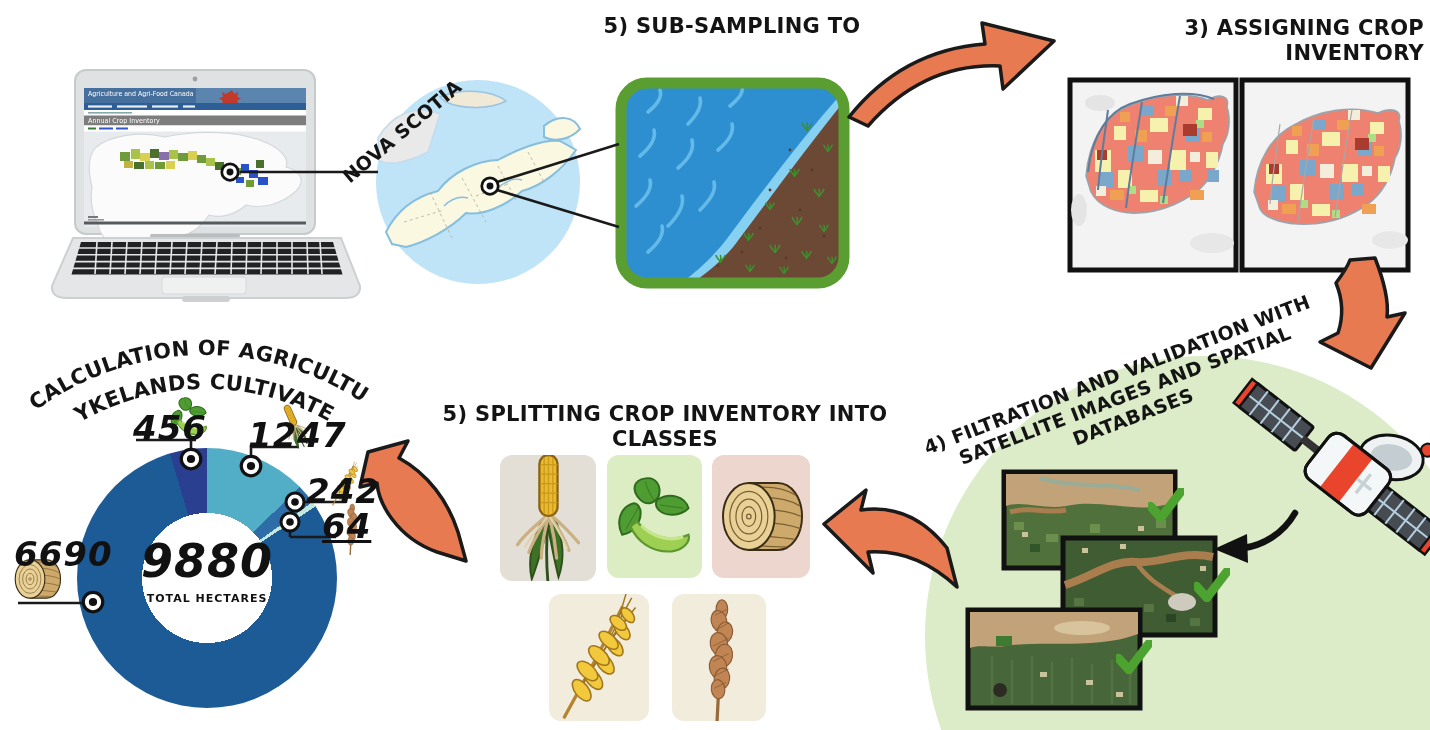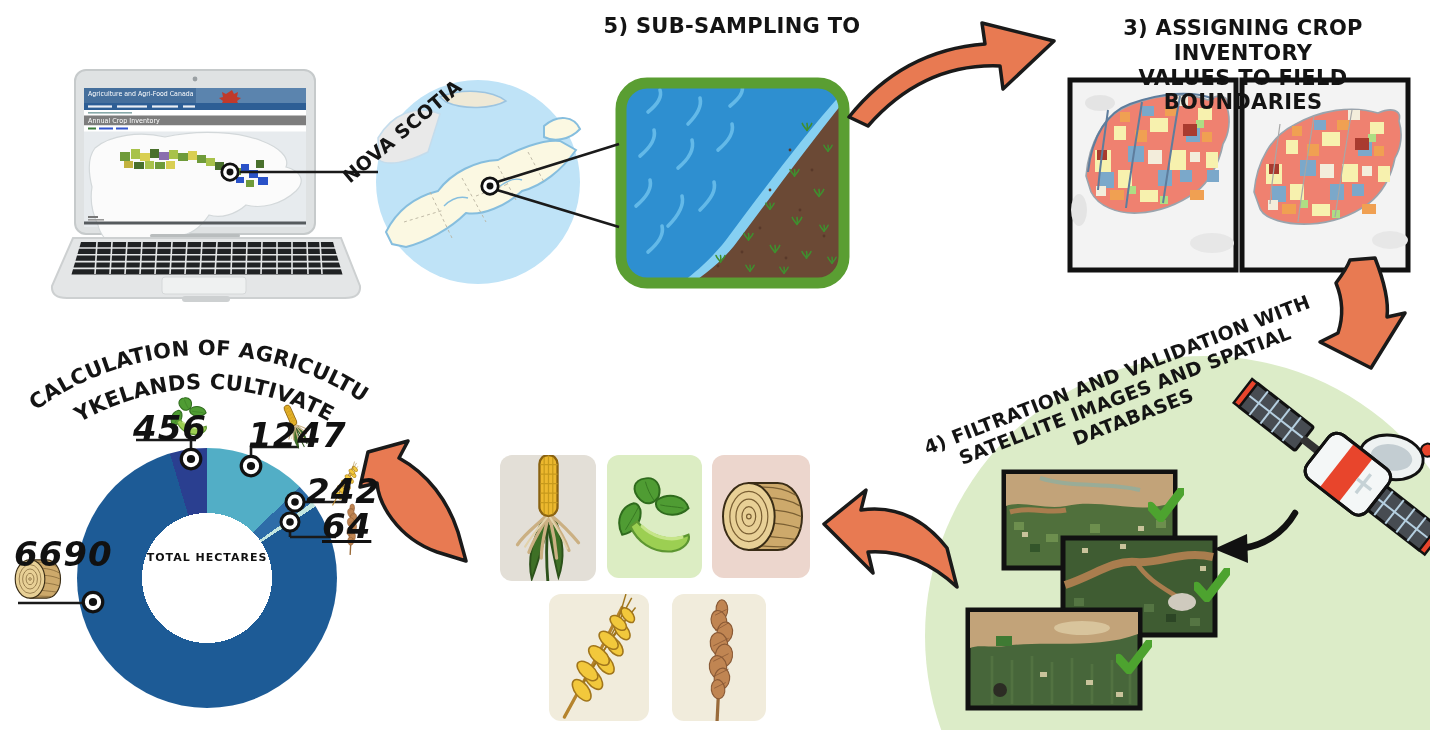--- a/index.html
+++ b/index.html
@@ -5,21 +5,21 @@
   html,body{margin:0;padding:0;background:#fff;}
   #stage{position:relative;width:1430px;height:730px;overflow:hidden;background:#fff;
          font-family:"DejaVu Sans","Liberation Sans",sans-serif;color:#111;}
   .abs{position:absolute;}
   .title{font-weight:bold;font-size:21px;letter-spacing:.3px;line-height:1.18;text-align:center;color:#141414;}
   .rot{transform-origin:center center;}
   #green-circle{left:925px;top:356px;width:560px;height:560px;border-radius:50%;background:#dcecc8;}
   #donut{left:77px;top:448px;width:260px;height:260px;border-radius:50%;}
   #donut-center{left:127px;top:534px;width:160px;text-align:center;}
   #donut-total{font-weight:bold;font-size:46px;letter-spacing:1px;font-style:italic;}
-  #donut-units{font-weight:bold;font-size:11px;letter-spacing:1px;margin-top:17px;}
+  #donut-units{font-weight:bold;font-size:11px;letter-spacing:1px;margin-top:4px;}
   .callout-num{font-weight:bold;font-size:34px;font-style:italic;letter-spacing:1px;}
   .tile{border-radius:12px;}
   svg{display:block;}
   #art{left:0;top:0;z-index:3;}
   .txt{z-index:4;}
   #laptop-head-txt{font-size:8px;color:#fff;transform:scale(.78);transform-origin:left top;white-space:nowrap;}
   #laptop-bar-txt{font-size:8px;color:#fff;transform:scale(.8);transform-origin:left top;white-space:nowrap;}
 </style>
 </head>
 <body>
@@ -575,37 +575,38 @@
     <svg width="94" height="127" viewBox="0 0 60 132">
         <use href="#sym-grain" x="0" y="-4" width="60" height="140"></use>
       </svg>
   </div>
 
 
   <div class="abs title txt" style="left:596px;top:14px;width:272px;">
     <div>5) SUB-SAMPLING TO</div>
   </div>
 
-  <div class="abs title txt" style="left:1062px;top:16px;width:362px;">
+  <div class="abs title txt" style="left:1062px;top:16px;width:362px;text-align:right;">
     <div>3) ASSIGNING CROP INVENTORY</div>
-    <div>VALUES TO FIELD BOUNDARIES</div>
   </div>
 
   <div class="abs title rot txt" style="left:908px;top:362px;width:434px;font-size:19px;transform:rotate(-21deg);">
     <div>4) FILTRATION AND VALIDATION WITH</div>
     <div>SATELLITE IMAGES AND SPATIAL DATABASES</div>
   </div>
 
+  <div class="abs title txt" style="left:425px;top:402px;width:480px;">5) SPLITTING CROP INVENTORY INTO CLASSES</div>
 
   <div class="abs title rot txt" style="left:322px;top:120px;width:160px;font-size:19px;transform:rotate(-40deg);">NOVA SCOTIA</div>
 
   <div class="abs txt" id="laptop-head-txt" style="left:88px;top:91px;">Agriculture and Agri-Food Canada</div>
   <div class="abs txt" id="laptop-bar-txt" style="left:88px;top:116.5px;">Annual Crop Inventory</div>
 
   <div class="abs txt" id="donut-center">
+    <div id="donut-total">9880</div>
     <div id="donut-units">TOTAL HECTARES</div>
   </div>
   <div class="abs callout-num txt" style="left:133px;top:408px;">456</div>
   <div class="abs callout-num txt" style="left:248px;top:415px;">1247</div>
   <div class="abs callout-num txt" style="left:306px;top:471px;">242</div>
   <div class="abs callout-num txt" style="left:322px;top:506px;text-decoration:underline;">64</div>
   <div class="abs callout-num txt" style="left:14px;top:534px;">6690</div>
 
 </div>
 

